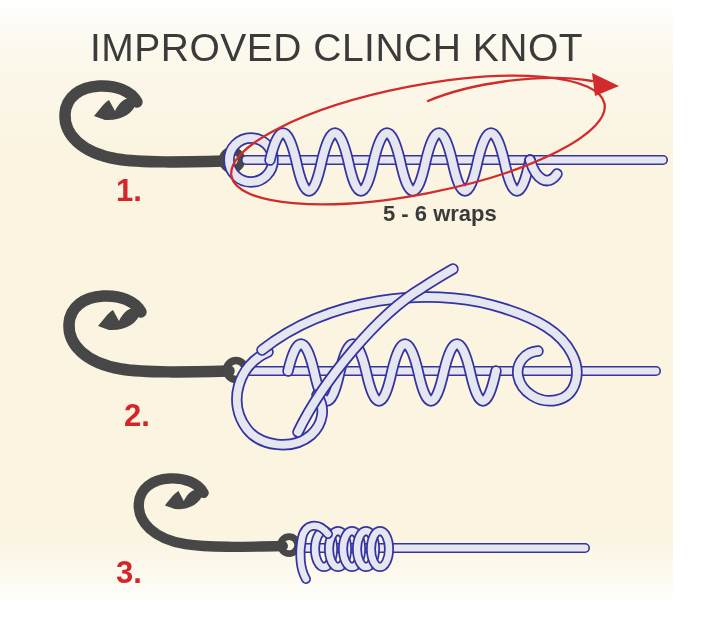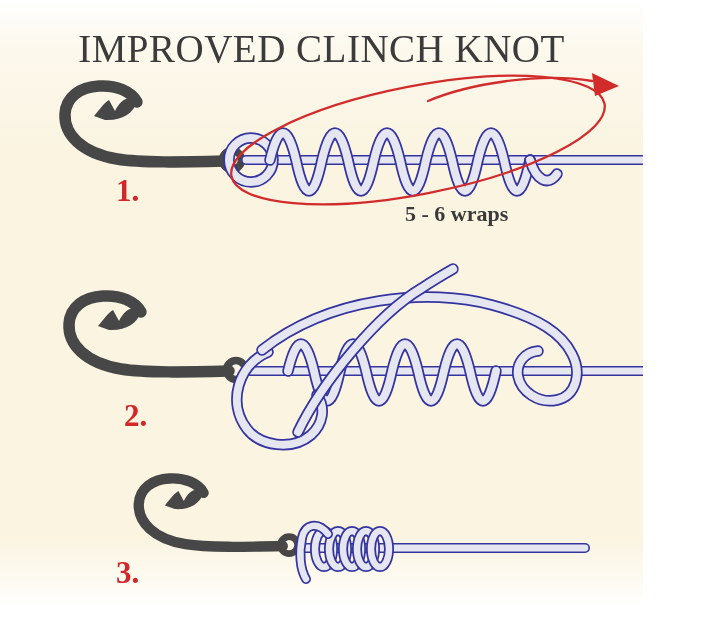--- a/index.html
+++ b/index.html
@@ -1,40 +1,39 @@
 <!DOCTYPE html>
 <html><head>
 <meta charset="utf-8">
 <style>
   html,body{margin:0;padding:0;}
   .page{
     position:relative;
-    width:600px;height:624px;
+    width:673px;height:624px;
     overflow:hidden;
     background:linear-gradient(180deg,
       #ffffff 0%, #fcf8ec 8%, #faf4e1 24%,
       #faf4e1 86%, #fdfaf1 93%, #ffffff 97%);
-    font-family:Liberation Serif, serif;
-    padding-left:43px;
+    font-family:Liberation Sans, sans-serif;
   }
   .title{
     position:absolute; top:26px; left:0; right:0;
     text-align:center;
     font-size:39px; font-weight:400; letter-spacing:.5px;
     color:#3b3b3b;
   }
   .step-num{
     position:absolute;
     font-size:31px; font-weight:700; color:#d42629;
   }
   .step-num.n1{ left:116px; top:173px; }
   .step-num.n2{ left:124px; top:398px; }
   .step-num.n3{ left:116px; top:555px; }
   .wraps-note{
-    position:absolute; left:405px; top:201px;
+    position:absolute; left:383px; top:201px;
     font-size:22px; font-weight:700; color:#3a3a3a;
   }
   svg.diagram{ position:absolute; left:0; top:0; }
   
   .edge{ fill:none; stroke:#3434a0; stroke-width:11.5; stroke-linecap:round; stroke-linejoin:round; }
   .core{ fill:none; stroke:#e6e6f0; stroke-width:8;    stroke-linecap:round; stroke-linejoin:round; }
   .edge.thin{ stroke-width:10; }
   .core.thin{ stroke-width:6.8; }
   .edge.ring{ stroke-width:10; }
   .core.ring{ stroke-width:6.5; }

